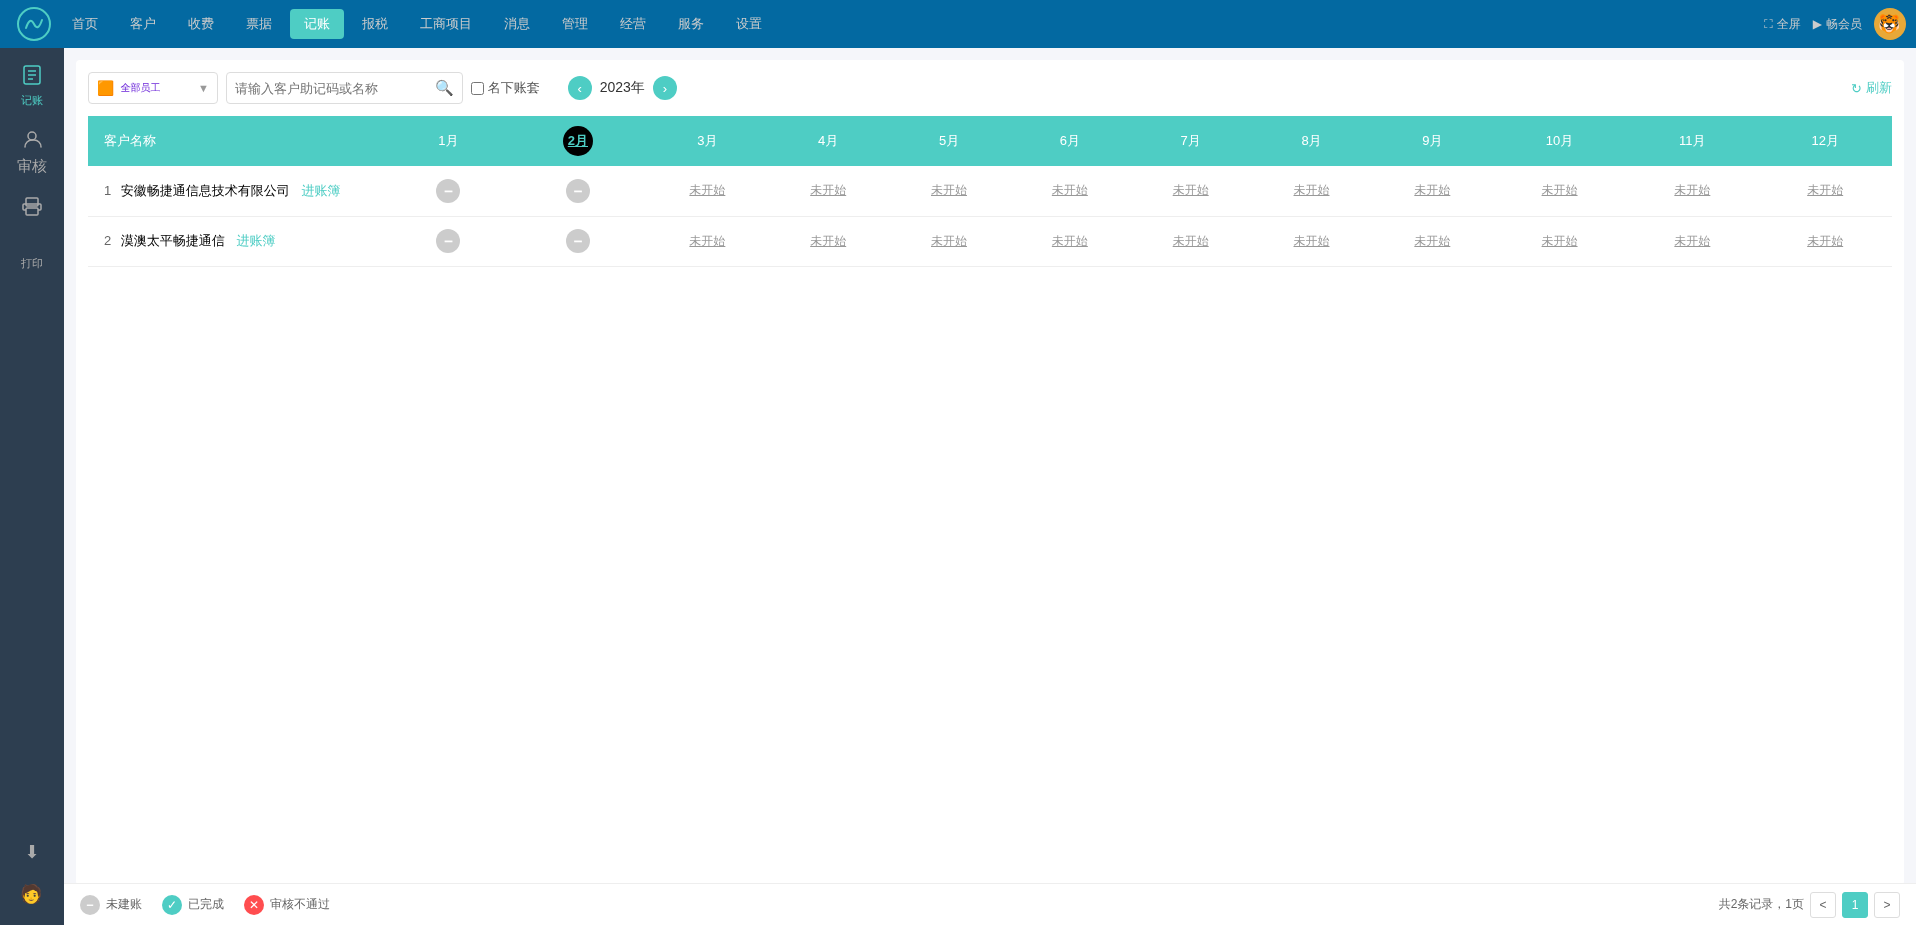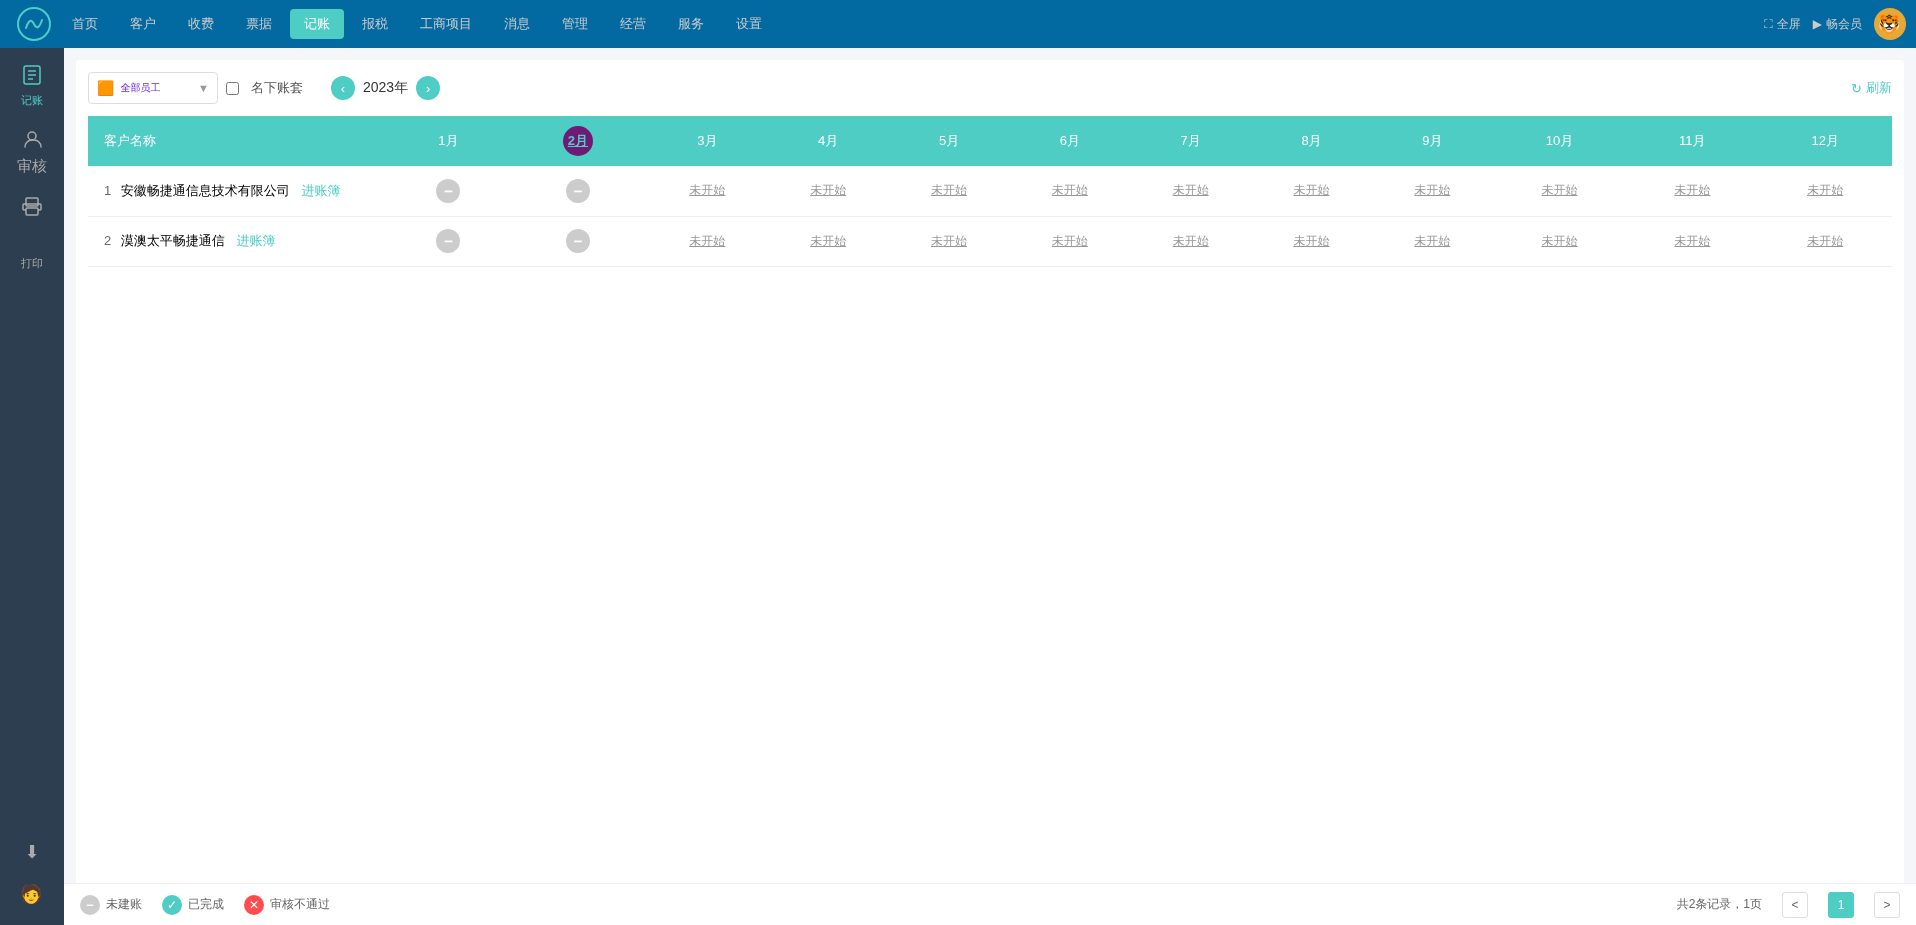--- a/index.html
+++ b/index.html
@@ -186,21 +186,21 @@
       background: none;
       border: none;
       padding: 0 8px;
       cursor: pointer;
       color: #999;
       font-size: 15px;
     }
     .checkbox-label {
       display: flex;
       align-items: center;
-      gap: 12px;
+      gap: 4px;
       cursor: pointer;
       font-size: 13px;
       color: #555;
     }
     .checkbox-label input { cursor: pointer; }
 
     
     .year-nav {
       display: flex;
       align-items: center;
@@ -256,21 +256,21 @@
     .month-header-cell {
       position: relative;
     }
     .month-circle {
       display: inline-flex;
       align-items: center;
       justify-content: center;
       width: 30px;
       height: 30px;
       border-radius: 50%;
-      background: #701a75;
+      background: #000000;
       color: #4ecdc4;
       font-weight: bold;
       text-decoration: underline;
     }
 
     .data-table td {
       padding: 4px 8px;
       text-align: center;
       border-bottom: 1px solid #eee;
       height: 50px;
@@ -372,21 +372,21 @@
       display: flex;
       align-items: center;
       justify-content: center;
       color: #fff;
       font-size: 12px;
     }
 
     .pagination {
       display: flex;
       align-items: center;
-      gap: 20px;
+      gap: 6px;
       margin-left: auto;
       font-size: 12px;
       color: #666;
     }
     .page-info { color: #666; }
     .page-btn {
       width: 26px;
       height: 26px;
       border: 1px solid #ddd;
       background: #fff;
@@ -486,20 +486,24 @@
 
   <div class="content">
     <div class="panel">
 
       <div class="toolbar">
         <div class="employee-select">
           <span class="employee-select-icon">🟧</span>
           <span class="employee-select-text">全部员工</span>
           <span class="employee-select-arrow">▼</span>
         </div>
+        <div class="search-box">
+          <input type="text" class="search-input" placeholder="请输入客户助记码或名称" style="">
+          <button class="search-btn">🔍</button>
+        </div>
         <label class="checkbox-label">
           <input type="checkbox" style="">
           <span>名下账套</span>
         </label>
 
         <div class="year-nav">
           <div class="year-arrow">‹</div>
           <span class="year-text">2023年</span>
           <div class="year-arrow">›</div>
         </div>

